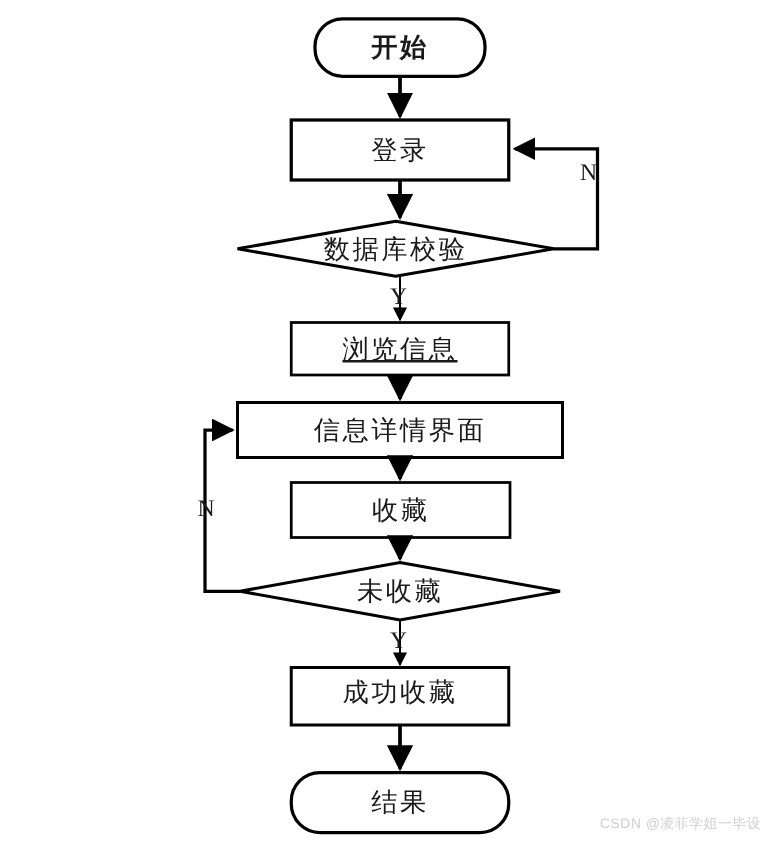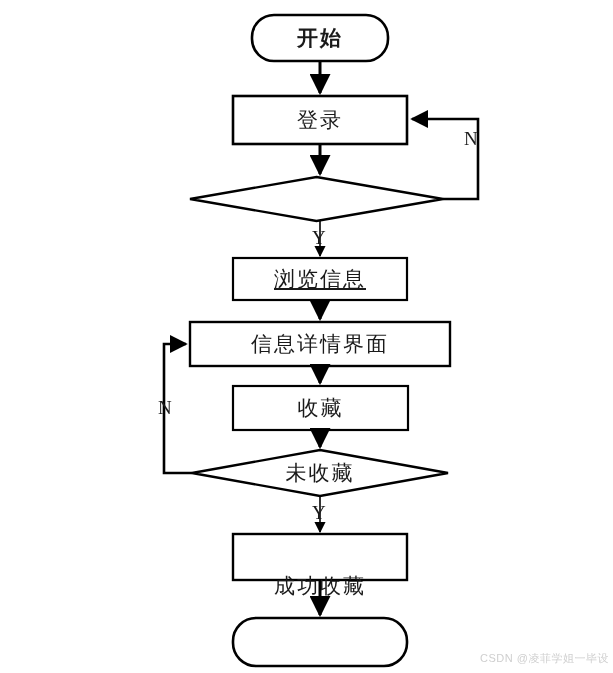--- a/index.html
+++ b/index.html
@@ -102,31 +102,33 @@
 
     <path d="M 192 473 L 164 473 L 164 344 L 186 344" fill="none" stroke="#000000" stroke-width="2.6" marker-end="url(#arrow)"></path>
 
     <line x1="320" y1="580" x2="320" y2="615" stroke="#000000" stroke-width="3" marker-end="url(#arrow)"></line>
   </svg>
 
   <div class="node-text" style="left:252px; top:15px; width:136px; height:46px;font-weight:bold;">开始</div>
 
   <div class="node-text" style="left:233px; top:96px; width:174px; height:48px;">登录</div>
 
+  <div class="node-text" style="left:190px; top:177px; width:253px; height:44px;">数据库校验</div>
 
   <div class="node-text" style="left:233px; top:258px; width:174px; height:42px;text-decoration:underline;">浏览信息</div>
 
   <div class="node-text" style="left:190px; top:322px; width:260px; height:44px;">信息详情界面</div>
 
   <div class="node-text" style="left:233px; top:386px; width:175px; height:44px;text-align:right;">收藏</div>
 
   <div class="node-text" style="left:192px; top:450px; width:256px; height:46px;">未收藏</div>
 
-  <div class="node-text" style="left:233px; top:534px; width:174px; height:40px;margin-top:32px;">成功收藏</div>
+  <div class="node-text" style="left:233px; top:534px; width:174px; height:40px;">成功收藏</div>
 
+  <div class="node-text" style="left:233px; top:618px; width:174px; height:48px;">结果</div>
 
   <div class="edge-label" style="left:312px; top:228px;">Y</div>
 
   <div class="edge-label" style="left:464px; top:129px;">N</div>
 
   <div class="edge-label" style="left:312px; top:503px;">Y</div>
 
   <div class="edge-label" style="left:158px; top:398px;">N</div>
 
   <div class="watermark" style="left:480px; top:651px;">CSDN @凌菲学姐一毕设</div>

